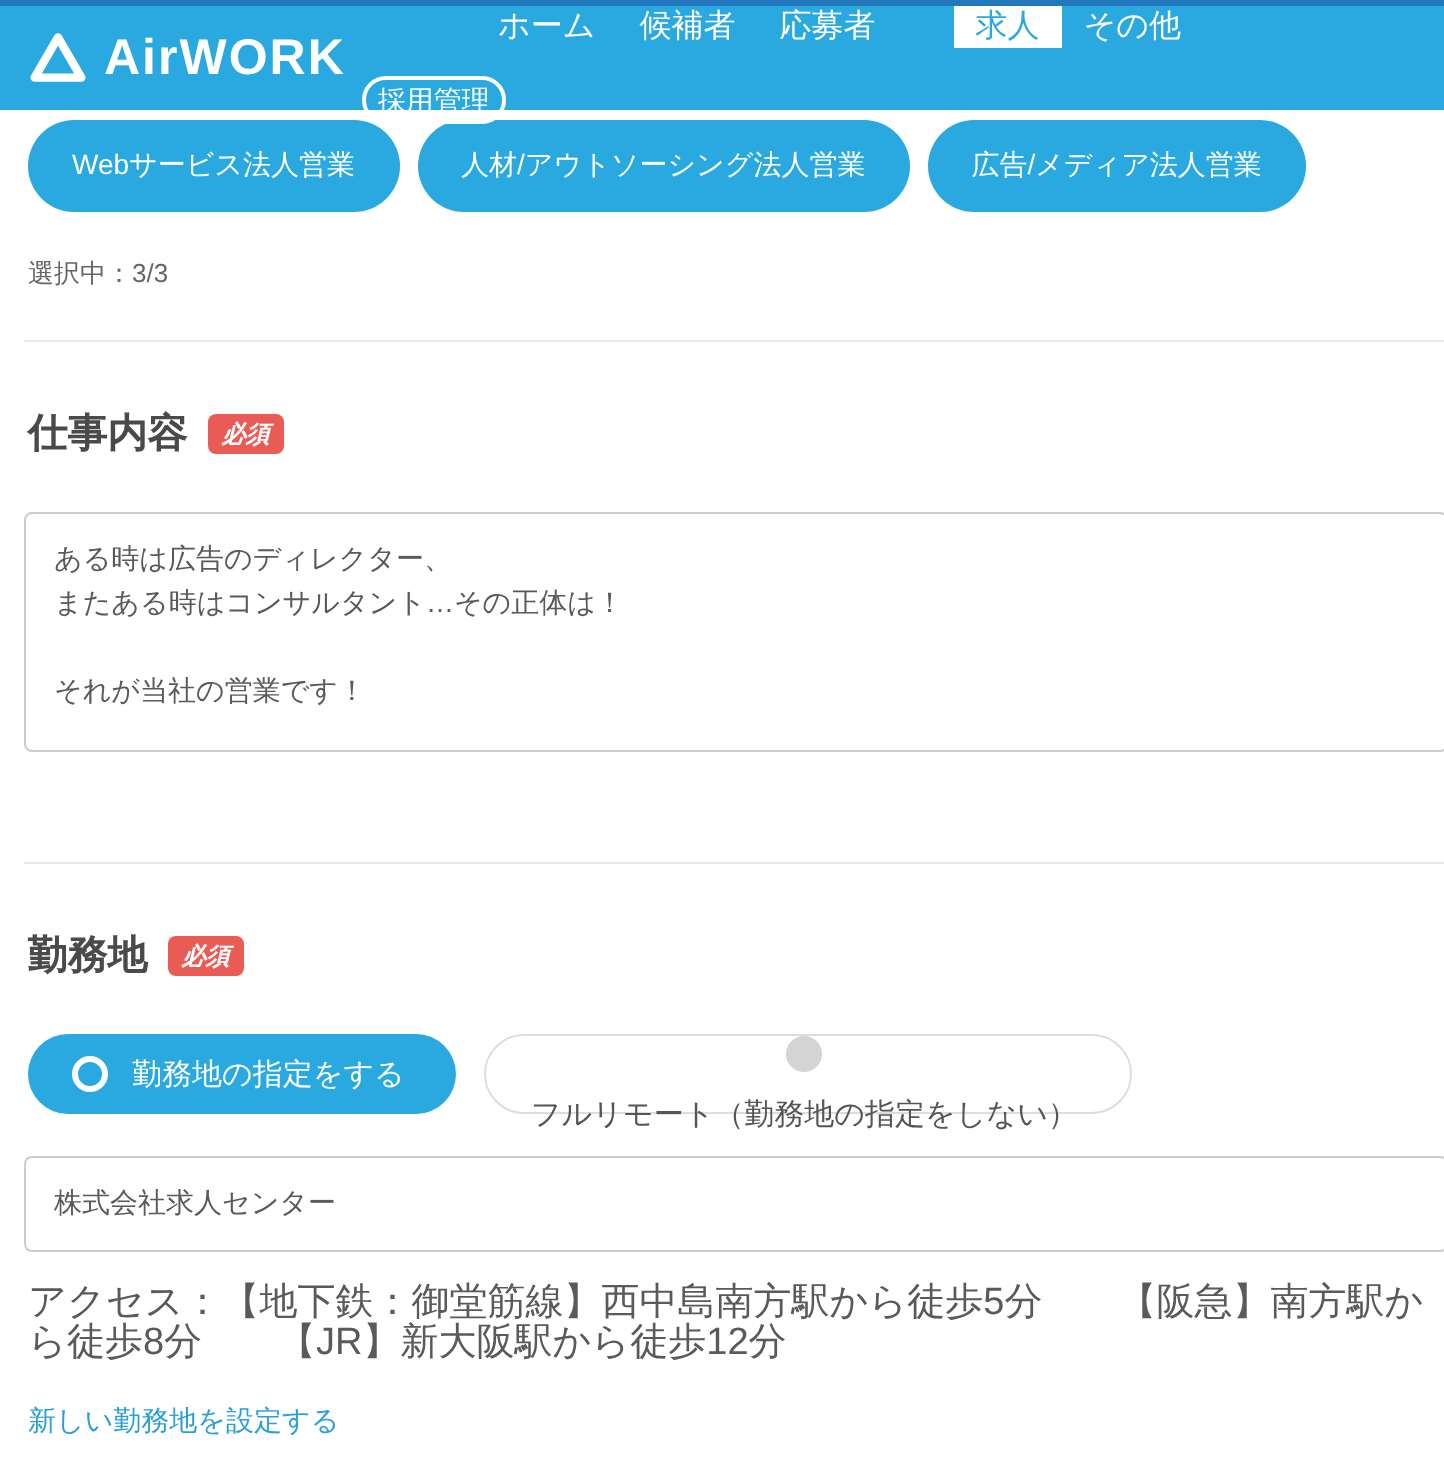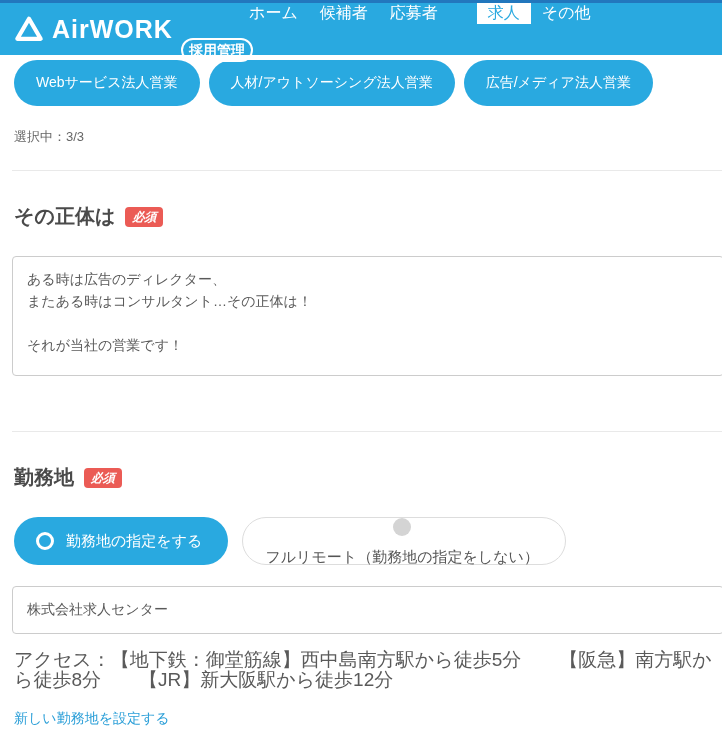--- a/index.html
+++ b/index.html
@@ -14,42 +14,42 @@
   }
   *{margin:0;padding:0;box-sizing:border-box;}
   html,body{width:722px;height:739px;overflow:hidden;background:#fff;
     font-family:"Liberation Sans","DejaVu Sans",sans-serif;}
   
   .header{position:relative;height:55px;background:var(--accent);
     border-top:3px solid var(--strip);display:flex;align-items:center;}
   .brand{display:flex;align-items:center;margin-left:14px;gap:8px;}
   .brand-icon{width:30px;height:28px;display:block;}
   .brand-text{color:#fff;font-size:25px;font-weight:bold;letter-spacing:1px;line-height:1;}
-  .brand-badge{border:2px solid #fff;border-radius:12px;color:#fff;font-weight:bold;
+  .brand-badge{border:2px solid #fff;border-radius:12px;color:#fff;font-weight:normal;
     font-size:14px;padding:1px 6px;line-height:1.3;margin-top:42px;}
   .nav{position:absolute;left:238px;top:0;height:100%;display:flex;align-items:flex-start;}
   .nav-item{display:flex;align-items:center;padding:0 11px;color:#fff;font-size:16px;cursor:pointer;}
   .nav-item.active{background:#fff;color:var(--accent);margin-left:28px;}
   
   .content{padding-left:12px;}
   .pill-row{display:flex;gap:9px;margin:5px 0 0 2px;}
   .tag-pill{height:46px;border-radius:23px;background:var(--accent);color:#fff;
     font-size:14px;display:flex;align-items:center;padding:0 22px;white-space:nowrap;cursor:pointer;}
   .status-text{margin:22px 0 0 2px;font-size:13px;color:#666;}
   .divider{height:1px;background:var(--divider);margin-top:24px;margin-right:-1px;}
   .divider.second{margin-top:55px;}
   .section-head{display:flex;align-items:center;gap:10px;margin:32px 0 0 2px;}
   .section-title{font-size:20px;font-weight:bold;color:var(--text-dark);}
   .required-badge{background:var(--required);color:#fff;font-size:12px;font-weight:bold;
     border-radius:4px;padding:4px 7px;line-height:1;font-style:italic;}
   .textarea-box{margin-top:26px;width:712px;height:120px;border:1px solid var(--border-input);
     border-radius:4px;padding:11px 14px;font-size:14px;line-height:22px;color:var(--text-body);
     white-space:pre-wrap;overflow:hidden;cursor:text;}
   .radio-row{display:flex;gap:14px;margin:26px 0 0 2px;}
-  .radio-pill{height:48px;border-radius:24px;display:flex;align-items:center;gap:12px;
+  .radio-pill{height:40px;border-radius:24px;display:flex;align-items:center;gap:12px;
     padding:0 26px 0 22px;font-size:15px;cursor:pointer;}
   .radio-pill.selected{background:var(--accent);color:#fff;}
   .radio-pill.unselected{background:#fff;border:1px solid #DDD;color:#555;flex-direction:column;}
   .radio-circle{width:18px;height:18px;border-radius:50%;flex:0 0 auto;}
   .radio-circle.ring{border:3px solid #fff;background:transparent;}
   .radio-circle.dot{background:#D4D4D4;}
   .text-input{margin-top:21px;width:712px;height:48px;border:1px solid var(--border-input);
     border-radius:4px;padding:0 14px;font-size:14px;color:var(--text-body);outline:none;
     font-family:"Liberation Sans","DejaVu Sans",sans-serif;}
   .access-text{margin:16px 0 0 2px;font-size:19px;color:var(--text-body);line-height:20px;}
@@ -82,21 +82,21 @@
     <div class="tag-pill">Webサービス法人営業</div>
     <div class="tag-pill">人材/アウトソーシング法人営業</div>
     <div class="tag-pill">広告/メディア法人営業</div>
   </div>
 
   <div class="status-text">選択中：3/3</div>
 
   <div class="divider"></div>
 
   <div class="section-head">
-    <span class="section-title">その正体は</span>
+    <span class="section-title">仕事内容</span>
     <span class="required-badge">必須</span>
   </div>
 
   <div class="textarea-box">ある時は広告のディレクター、
 またある時はコンサルタント…その正体は！
 
 それが当社の営業です！
 
 トップクラスの</div>
 

